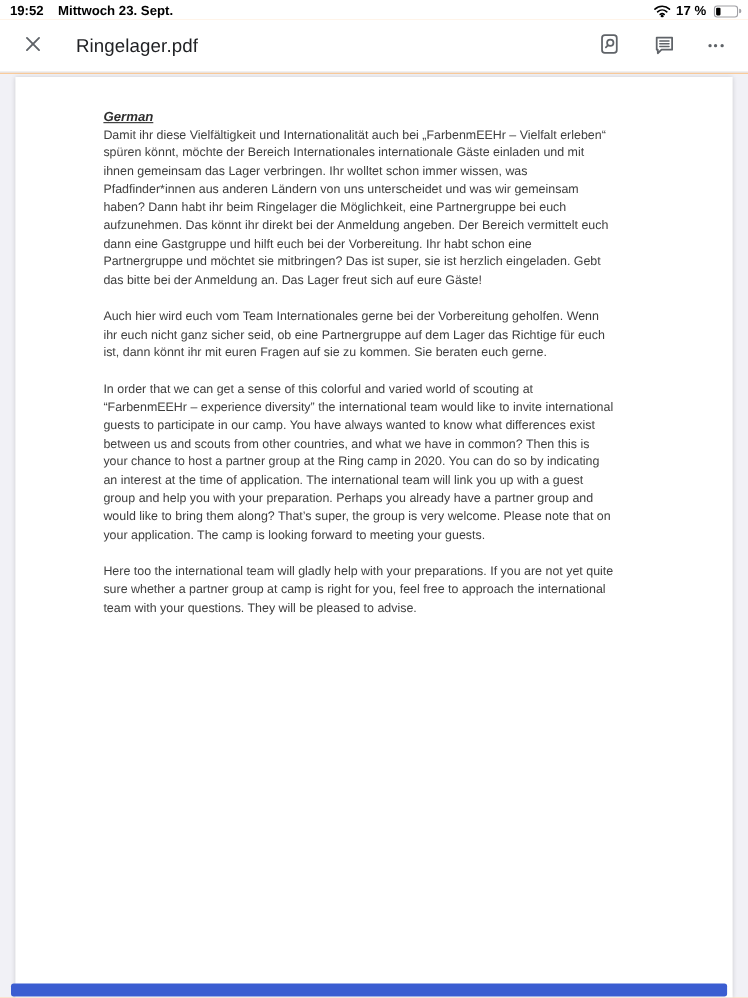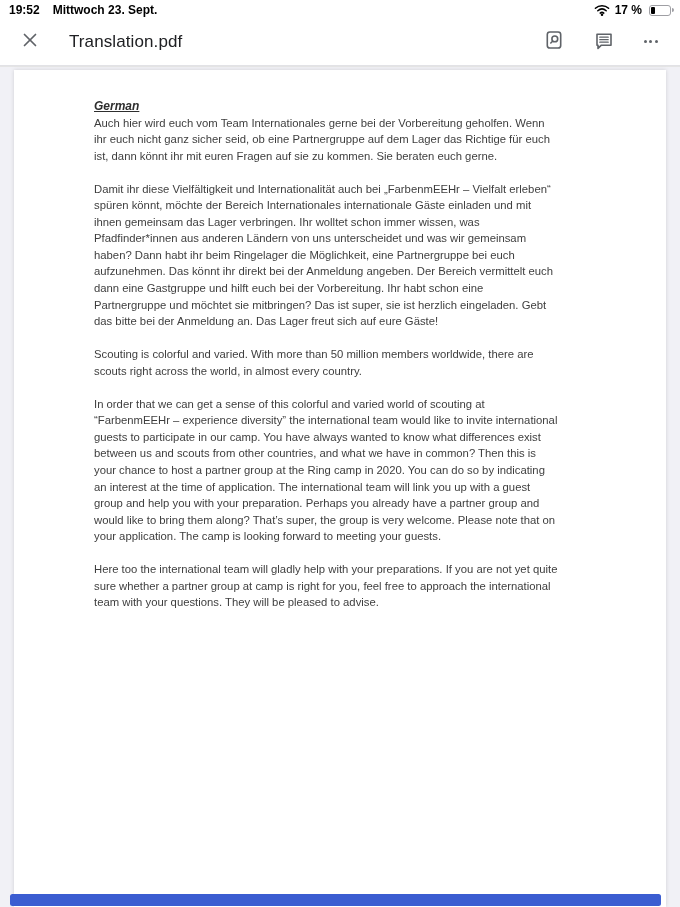--- a/index.html
+++ b/index.html
@@ -1,19 +1,19 @@
 <!DOCTYPE html>
 <html><head>
 <meta charset="utf-8">
 <style>
   * { margin:0; padding:0; box-sizing:border-box; }
   html,body { background:#fff; }
   .screen {
     position:relative; width:680px; height:907px; overflow:hidden;
-    background:#e5e5e5; font-family:"Liberation Sans", sans-serif;
+    background:#fdba74; font-family:"Liberation Sans", sans-serif;
   }
   
   .status-bar {
     position:absolute; top:0; left:0; right:0; height:18px;
     background:#fff; display:flex; align-items:center; justify-content:space-between;
     padding:2px 9px 0 9px; font-size:12px; font-weight:600; color:#000;
   }
   .sb-left { display:flex; align-items:baseline; gap:13px; }
   .sb-right { display:flex; align-items:center; gap:5px; font-weight:700; }
   .wifi svg { display:block; }
@@ -84,21 +84,21 @@
     <button class="icon-btn">
       <span>
         <svg width="16" height="16" viewBox="0 0 16 16">
           <g stroke="#5f6368" stroke-width="1.7" stroke-linecap="round">
             <line x1="2.5" y1="2.5" x2="13.5" y2="13.5"></line>
             <line x1="13.5" y1="2.5" x2="2.5" y2="13.5"></line>
           </g>
         </svg>
       </span>
     </button>
-    <div class="doc-title">Translation.pdf</div>
+    <div class="doc-title">Ringelager.pdf</div>
     <div class="toolbar-actions">
       <button class="icon-btn">
         <span>
           <svg width="20" height="20" viewBox="0 0 20 20">
             <g fill="none" stroke="#5f6368" stroke-width="1.6" stroke-linejoin="round">
               <rect x="3.3" y="2" width="13.4" height="16" rx="2.6"></rect>
               <circle cx="10.8" cy="8.9" r="2.9"></circle>
               <line x1="8.6" y1="11.2" x2="6.8" y2="13" stroke-linecap="round"></line>
             </g>
           </svg>
@@ -127,37 +127,35 @@
       </button>
     </div>
   </div>
 
   <div class="viewer">
     <div class="page">
       <div class="doc">
 
         <div class="section">
           <h3>German</h3>
-          <p>Auch hier wird euch vom Team Internationales gerne bei der Vorbereitung geholfen. Wenn
-ihr euch nicht ganz sicher seid, ob eine Partnergruppe auf dem Lager das Richtige für euch
-ist, dann könnt ihr mit euren Fragen auf sie zu kommen. Sie beraten euch gerne.</p>
           <p>Damit ihr diese Vielfältigkeit und Internationalität auch bei „FarbenmEEHr – Vielfalt erleben“
 spüren könnt, möchte der Bereich Internationales internationale Gäste einladen und mit
 ihnen gemeinsam das Lager verbringen. Ihr wolltet schon immer wissen, was
 Pfadfinder*innen aus anderen Ländern von uns unterscheidet und was wir gemeinsam
 haben? Dann habt ihr beim Ringelager die Möglichkeit, eine Partnergruppe bei euch
 aufzunehmen. Das könnt ihr direkt bei der Anmeldung angeben. Der Bereich vermittelt euch
 dann eine Gastgruppe und hilft euch bei der Vorbereitung. Ihr habt schon eine
 Partnergruppe und möchtet sie mitbringen? Das ist super, sie ist herzlich eingeladen. Gebt
 das bitte bei der Anmeldung an. Das Lager freut sich auf eure Gäste!</p>
+          <p>Auch hier wird euch vom Team Internationales gerne bei der Vorbereitung geholfen. Wenn
+ihr euch nicht ganz sicher seid, ob eine Partnergruppe auf dem Lager das Richtige für euch
+ist, dann könnt ihr mit euren Fragen auf sie zu kommen. Sie beraten euch gerne.</p>
         </div>
 
         <div class="section">
-          <p>Scouting is colorful and varied. With more than 50 million members worldwide, there are
-scouts right across the world, in almost every country.</p>
           <p>In order that we can get a sense of this colorful and varied world of scouting at
 “FarbenmEEHr – experience diversity” the international team would like to invite international
 guests to participate in our camp. You have always wanted to know what differences exist
 between us and scouts from other countries, and what we have in common? Then this is
 your chance to host a partner group at the Ring camp in 2020. You can do so by indicating
 an interest at the time of application. The international team will link you up with a guest
 group and help you with your preparation. Perhaps you already have a partner group and
 would like to bring them along? That’s super, the group is very welcome. Please note that on
 your application. The camp is looking forward to meeting your guests.</p>
           <p>Here too the international team will gladly help with your preparations. If you are not yet quite

